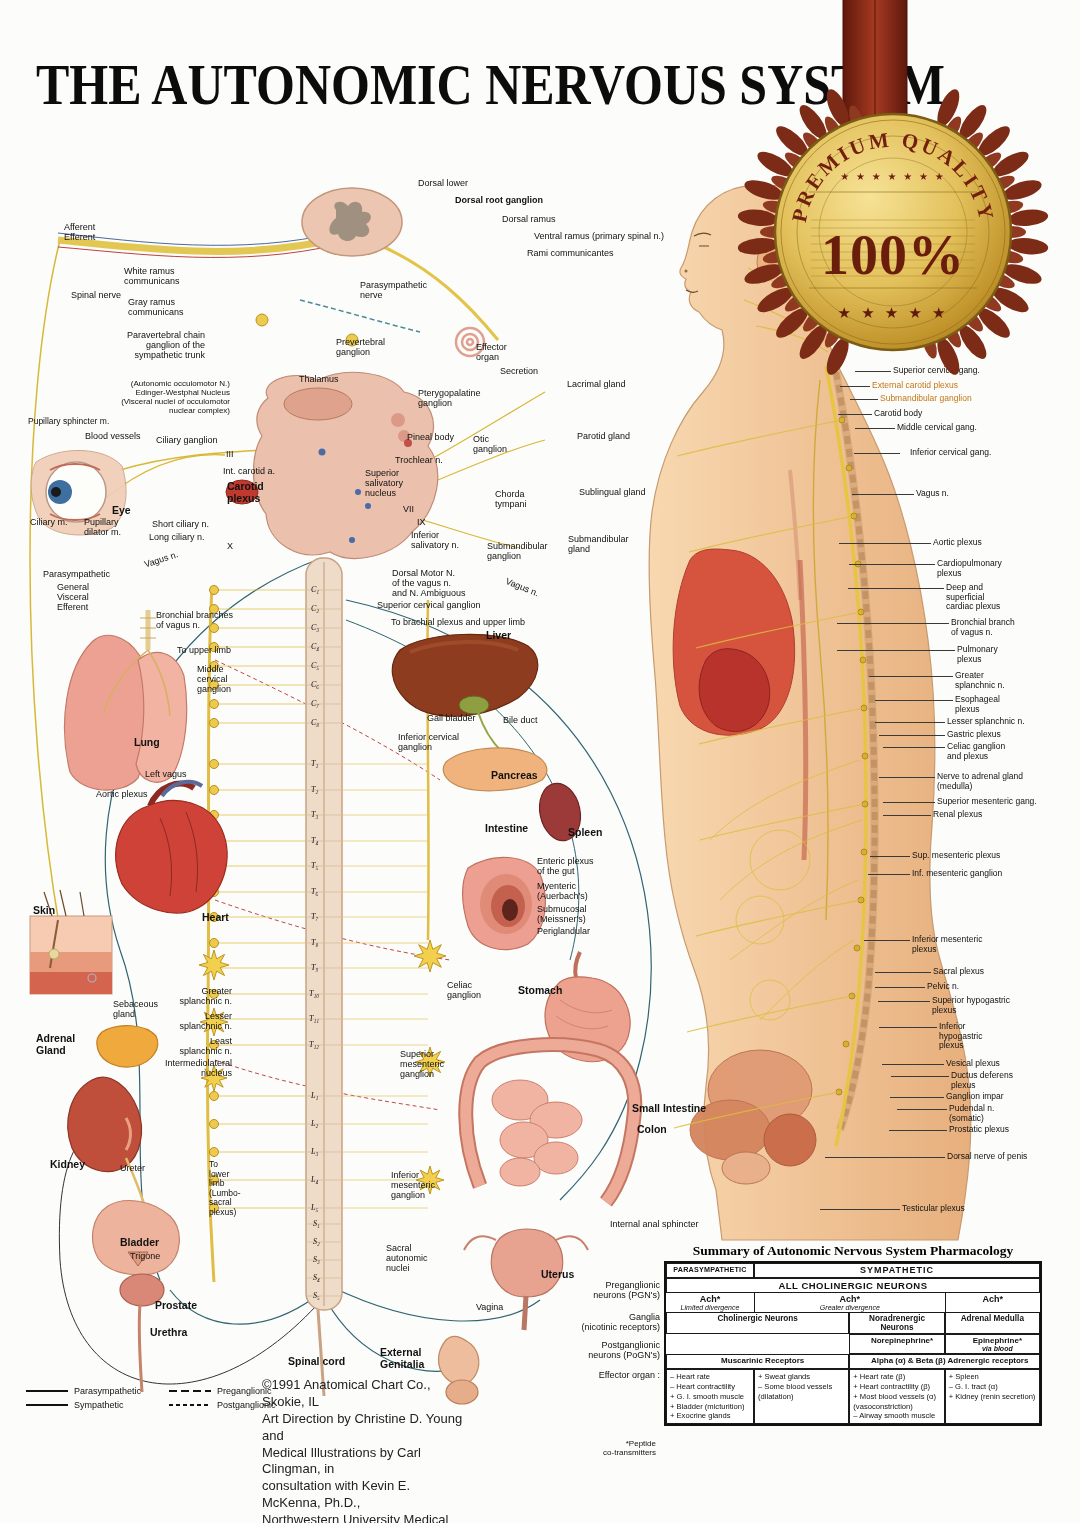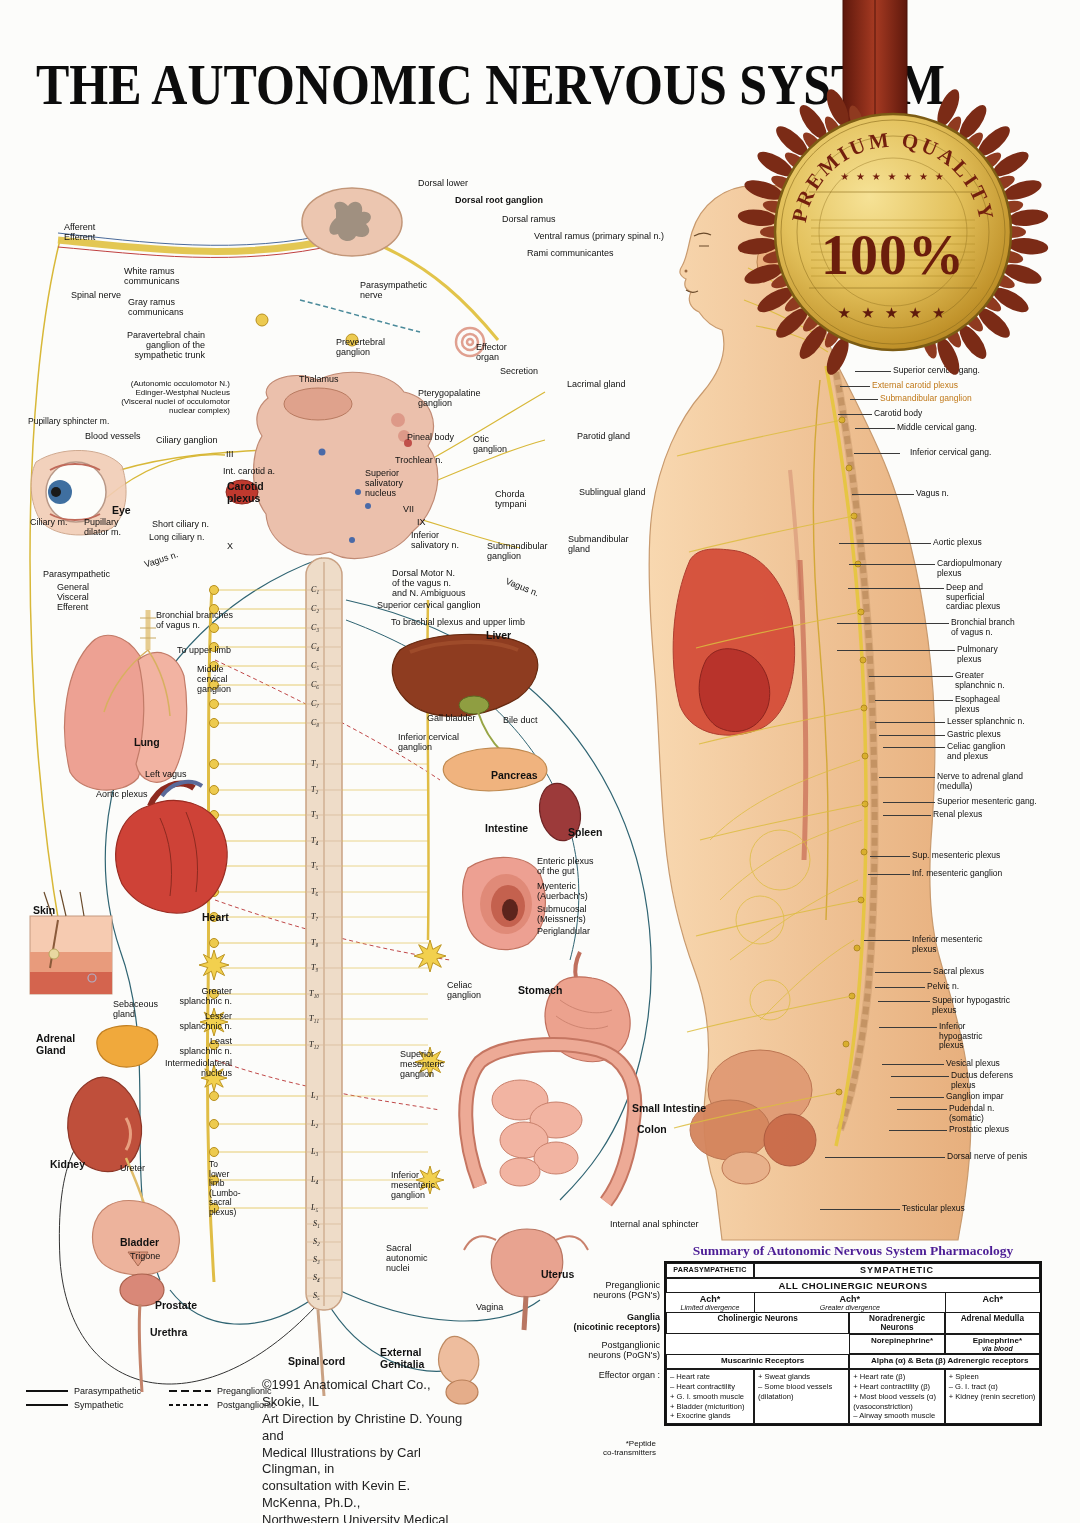--- a/index.html
+++ b/index.html
@@ -19,21 +19,21 @@
   .flabel::before{content:"";position:absolute;right:100%;top:5px;width:var(--ll,40px);margin-right:2px;border-top:1px solid #3a3a3a;}
   .flabel.org{color:#c07818;}
   
   #badge-svg{position:absolute;left:713px;top:0;z-index:3;}
   .btop{font-family:"Liberation Serif",serif;font-weight:bold;font-size:21px;letter-spacing:3px;fill:var(--maroon);}
   .bstars1{font-size:10px;fill:var(--maroon);letter-spacing:2px;}
   .bval{font-family:"Liberation Serif",serif;font-weight:bold;font-size:56px;letter-spacing:1px;fill:#6b1d0c;}
   .bstars2{font-size:15px;fill:#5f1a0c;letter-spacing:3px;}
   
   #pharm{position:absolute;left:664px;top:1243px;width:378px;z-index:2;}
-  #pharm h2{margin:0 0 2px 0;text-align:center;font-family:"Liberation Serif",serif;font-weight:bold;font-size:13.5px;color:#4c1d95;}
+  #pharm h2{margin:0 0 2px 0;text-align:center;font-family:"Liberation Serif",serif;font-weight:bold;font-size:13.5px;color:#000000;}
   .ptable{display:grid;grid-template-columns:88px 1fr 1fr 1fr;border:2px solid #111;background:#fff;}
   .pc{border:1px solid #1a1a1a;padding:1px 2px;text-align:center;min-height:11px;}
   .pc.nb{border:none;}
   .pc.vl{border-left:1px solid #1a1a1a;}
   .sp2{grid-column:span 2;} .sp3{grid-column:span 3;} .sp4{grid-column:1/-1;}
   .ph-para{font-size:7.2px;font-weight:bold;letter-spacing:.2px;}
   .ph-symp{font-size:9px;font-weight:bold;letter-spacing:1px;}
   .ph-allch{font-size:9.5px;font-weight:bold;letter-spacing:.5px;}
   .ach{font-size:9px;font-weight:bold;}
   .dvg{font-size:7px;font-style:italic;}
@@ -608,21 +608,21 @@
       <div class="flabel" style="left: 951px; top: 1071px; --ll: 58px;">Ductus deferens
 plexus</div>
       <div class="flabel" style="left: 946px; top: 1092px; --ll: 54px;">Ganglion impar</div>
       <div class="flabel" style="left: 949px; top: 1104px; --ll: 50px;">Pudendal n.
 (somatic)</div>
       <div class="flabel" style="left: 949px; top: 1125px; --ll: 58px;">Prostatic plexus</div>
       <div class="flabel" style="left: 947px; top: 1152px; --ll: 120px;">Dorsal nerve of penis</div>
       <div class="flabel" style="left: 902px; top: 1204px; --ll: 80px;">Testicular plexus</div>
       <div class="lbl ar" style="left: 660px; top: 1280px; transform: translateX(-100%);">Preganglionic
 neurons (PGN's)</div>
-      <div class="lbl ar" style="left: 660px; top: 1312px; transform: translateX(-100%); font-weight: bold;">Ganglia
+      <div class="lbl ar" style="left: 660px; top: 1312px; transform: translateX(-100%);">Ganglia
 (nicotinic receptors)</div>
       <div class="lbl ar" style="left: 660px; top: 1340px; transform: translateX(-100%);">Postganglionic
 neurons (PoGN's)</div>
       <div class="lbl ar" style="left: 660px; top: 1370px; transform: translateX(-100%);">Effector organ :</div>
       <div class="lbl ar" style="left: 656px; top: 1440px; font-size: 8px; transform: translateX(-100%);">*Peptide
 co-transmitters</div>
     </div>
 
   <svg id="badge-svg" width="360" height="400" viewBox="0 0 360 400">
     <defs>

